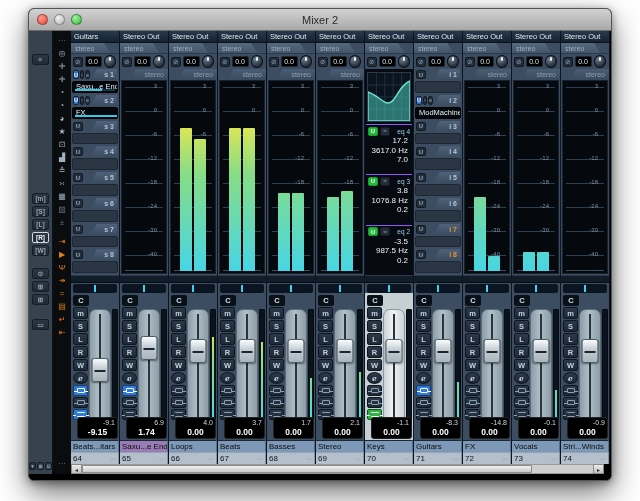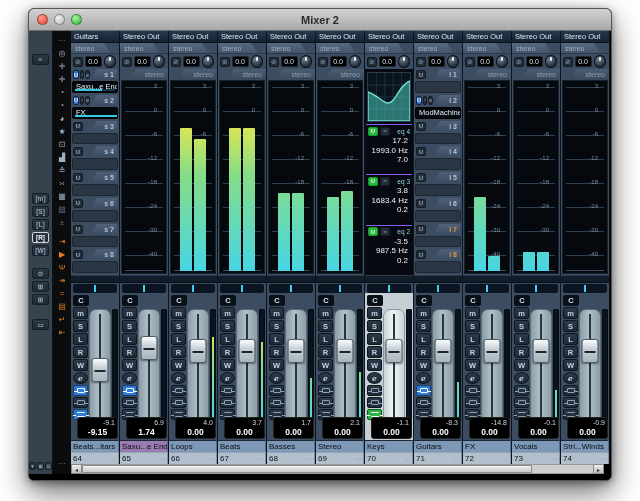--- a/index.html
+++ b/index.html
@@ -8,21 +8,21 @@
   .window{position:absolute;left:28px;top:8px;width:584px;height:473px;background:#000;
     border-radius:6px;box-shadow:0 12px 30px rgba(0,0,0,.55),0 2px 8px rgba(0,0,0,.4);overflow:hidden;
     border:1px solid #555;}
   .titlebar{height:22px;background:linear-gradient(#d2d2d2,#a9a9a9);border-bottom:1px solid #6b6b6b;
     display:flex;align-items:center;position:relative;}
   .lights{display:flex;gap:6px;margin-left:8px;}
   .light{width:11px;height:11px;border-radius:50%;border:1px solid rgba(0,0,0,.35);}
   .light.red{background:radial-gradient(circle at 35% 30%,#ff9a8a,#e8463a);}
   .light.gray{background:radial-gradient(circle at 35% 30%,#f0f0f0,#b9b9b9);}
   .light.green{background:radial-gradient(circle at 35% 30%,#a8f0a0,#2dbb3b);}
-  .wtitle{position:absolute;left:0;right:0;text-align:center;font-size:11px;font-weight:bold;color:#2b2b2b;}
+  .wtitle{position:absolute;left:0;right:0;text-align:center;font-size:11px;font-weight:normal;color:#2b2b2b;}
   .content{display:flex;height:443px;}
   
   .cpanel{width:24px;background:#37424f;border-right:1px solid #0b121a;display:flex;flex-direction:column;
     align-items:center;padding:3px 0 4px;}
   .cpbtn{width:17px;height:11px;background:linear-gradient(#2c3743,#202a35);border:1px solid #151d27;
     border-radius:2px;color:#91a5b6;font-size:6.5px;font-weight:bold;display:flex;align-items:center;
     justify-content:center;margin-top:2px;}
   .cpbtn.hl{border-color:#cfd8e0;color:#eef4f8;}
   .cprow{display:flex;gap:1px;margin-top:auto;}
   .cprow .cpbtn{width:7px;height:8px;font-size:5px;margin-top:0;}
@@ -719,31 +719,31 @@
                   </g>
                   <path d="M0 19 C6 21 10 24 16 28 C20 31 24 31 28 26 C33 19 38 10 45 8 L45 48 L0 48 Z" fill="rgba(80,214,198,0.5)" stroke="#6fe0d0" stroke-width="1.5"></path>
                 </svg></div>
               <div class="band">
                 <div class="band-head">
                   <span class="mini pw grn">U</span>
                   <span class="mini">≈</span>
                   <span class="bandlabel">eq 4</span>
                 </div>
                 <div class="bval">17.2</div>
-                <div class="bval">1993.0 Hz</div>
+                <div class="bval">3617.0 Hz</div>
                 <div class="bval">7.0</div>
               </div>
               <div class="band">
                 <div class="band-head">
                   <span class="mini pw grn">U</span>
                   <span class="mini">≈</span>
                   <span class="bandlabel">eq 3</span>
                 </div>
                 <div class="bval">3.8</div>
-                <div class="bval">1683.4 Hz</div>
+                <div class="bval">1076.8 Hz</div>
                 <div class="bval">0.2</div>
               </div>
               <div class="band">
                 <div class="band-head">
                   <span class="mini pw grn">U</span>
                   <span class="mini">≈</span>
                   <span class="bandlabel">eq 2</span>
                 </div>
                 <div class="bval">-3.5</div>
                 <div class="bval">987.5 Hz</div>

